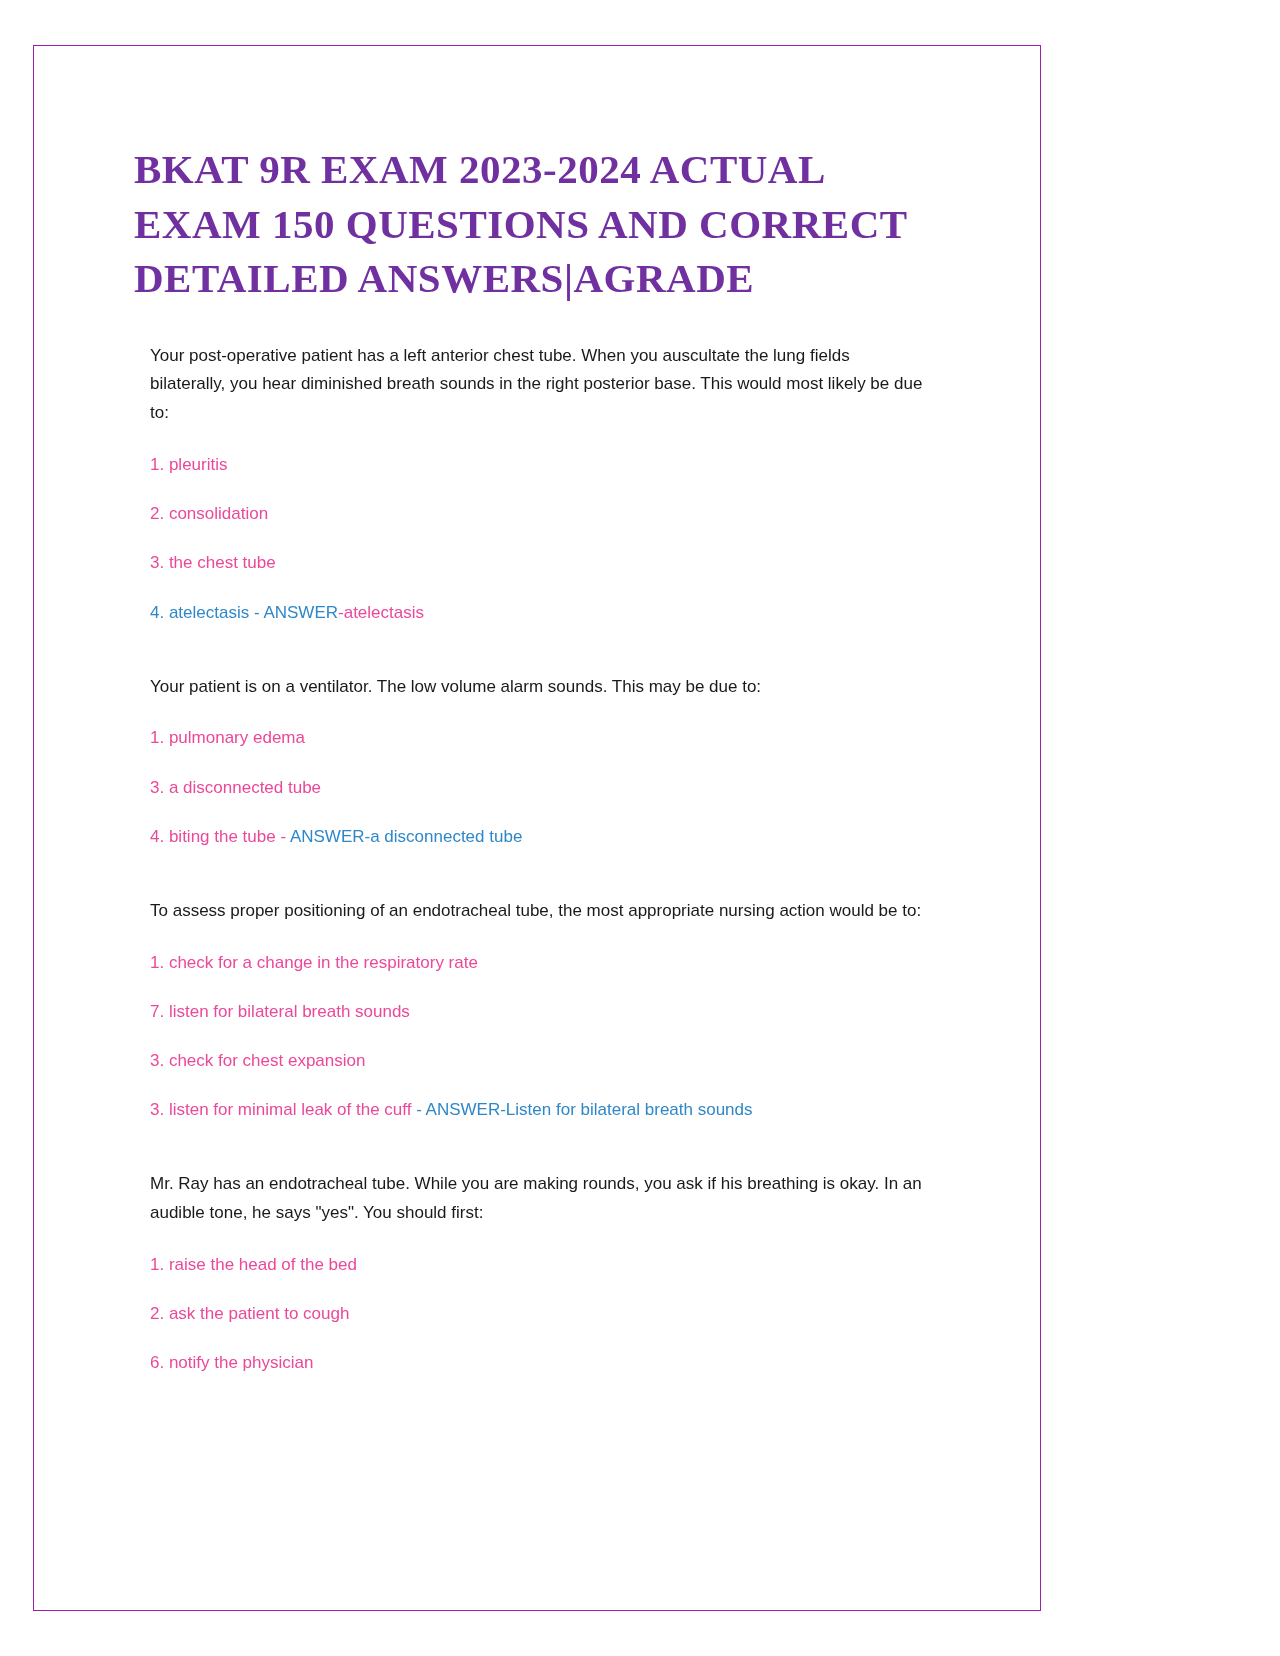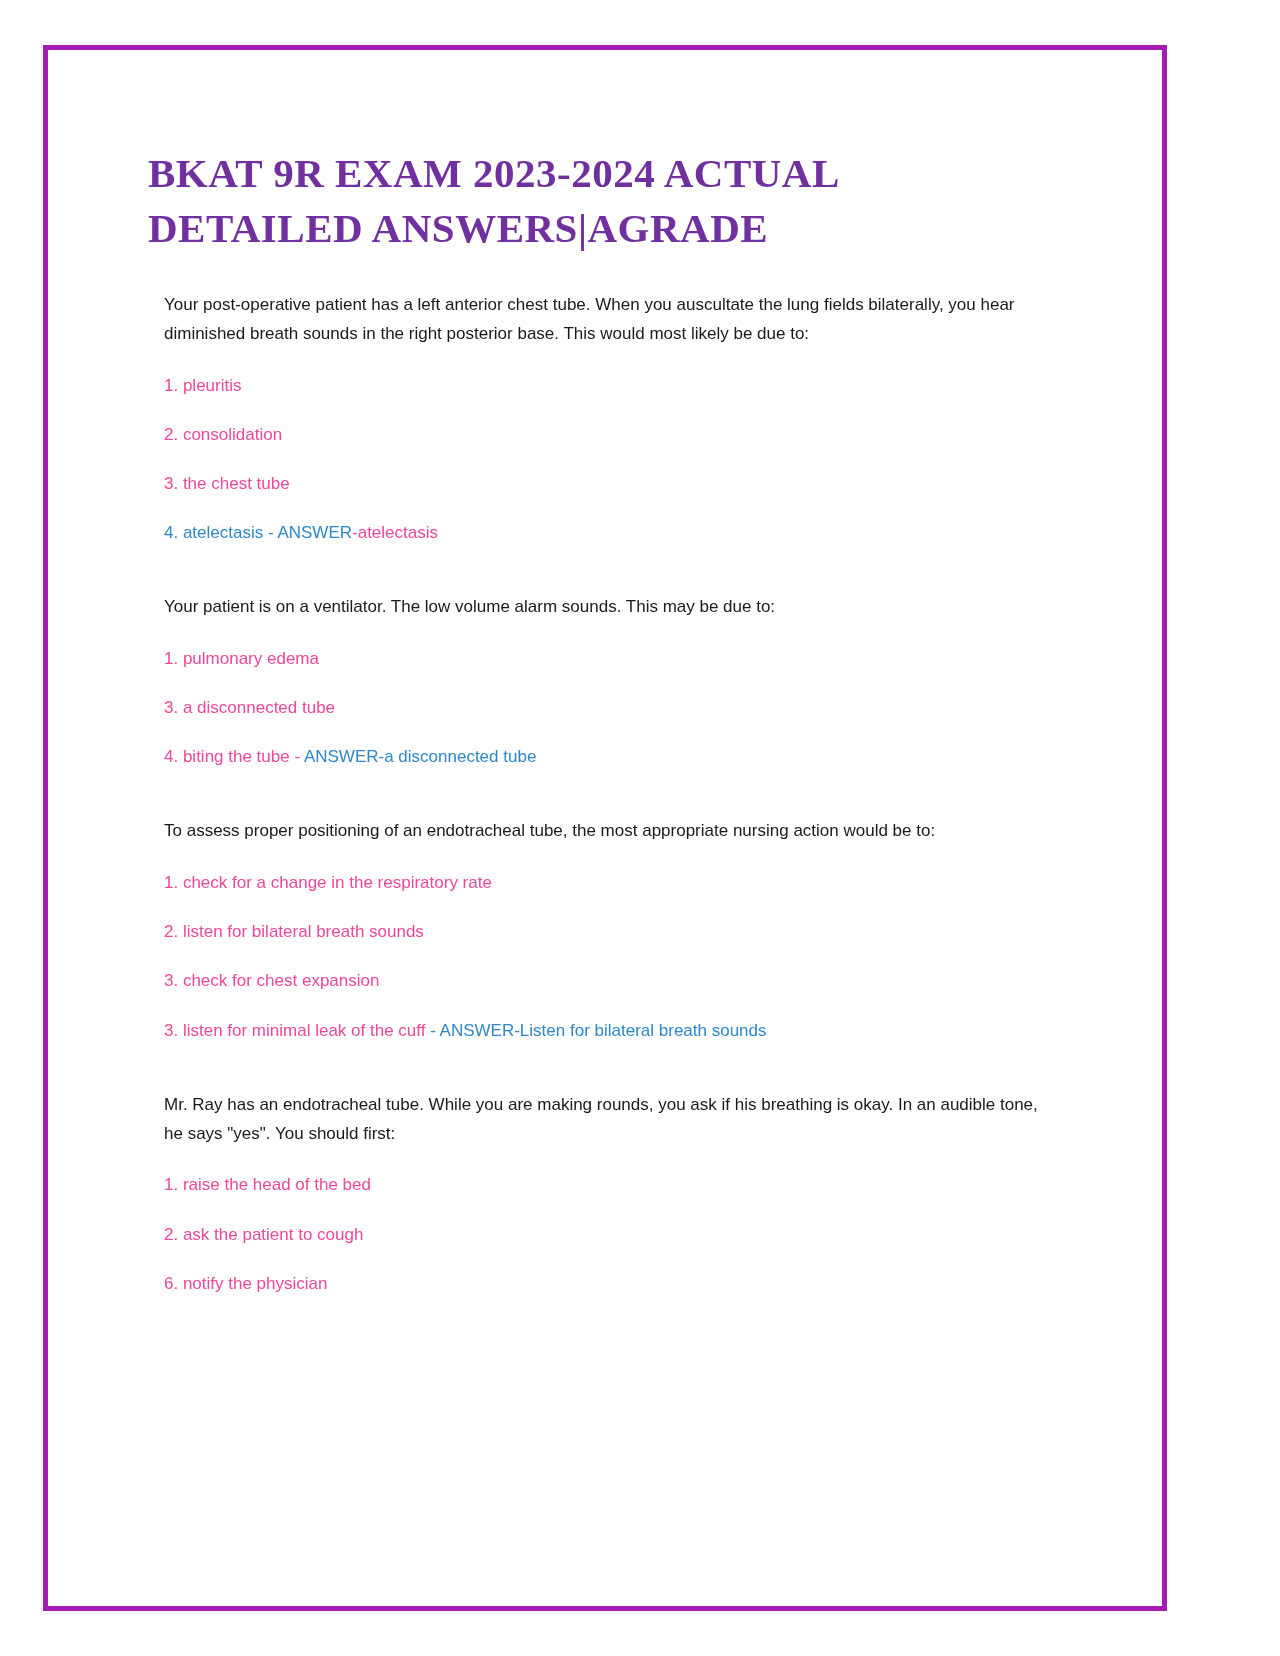--- a/index.html
+++ b/index.html
@@ -9,25 +9,25 @@
   }
   body {
     width: 1280px;
     height: 1656px;
     position: relative;
     font-family: "Liberation Sans", sans-serif;
     color: #1a1a1a;
   }
   .page-border {
     position: absolute;
-    left: 43px;
+    left: 33px;
     top: 45px;
-    width: 1124px;
+    width: 1008px;
     height: 1566px;
-    border: 5px solid #a21caf;
+    border: 1px solid #a21caf;
     box-sizing: border-box;
     background: #ffffff;
   }
   .page-content {
     padding: 96px 100px 60px 100px;
     box-sizing: border-box;
     width: 100%;
     height: 100%;
     overflow: hidden;
   }
@@ -72,40 +72,41 @@
     color: #ec4899;
   }
 </style>
 </head>
 <body>
 
 <div class="page-border">
   <div class="page-content">
     <h1 class="doc-title">
       <span class="title-line">BKAT 9R EXAM 2023-2024 ACTUAL</span>
+      <span class="title-line">EXAM 150 QUESTIONS AND CORRECT</span>
       <span class="title-line">DETAILED ANSWERS|AGRADE</span>
     </h1>
     <div id="questions-container">
         <div class="question-block">
           <p class="question-text">Your post-operative patient has a left anterior chest tube. When you auscultate the lung fields bilaterally, you hear diminished breath sounds in the right posterior base. This would most likely be due to:</p>
           <p class="option-line"><span class="normal-text">1. pleuritis</span></p>
           <p class="option-line"><span class="normal-text">2. consolidation</span></p>
           <p class="option-line"><span class="normal-text">3. the chest tube</span></p>
           <p class="option-line"><span class="answer-text">4. atelectasis - ANSWER</span><span class="normal-text">-atelectasis</span></p>
         </div>
         <div class="question-block spaced">
           <p class="question-text">Your patient is on a ventilator. The low volume alarm sounds. This may be due to:</p>
           <p class="option-line"><span class="normal-text">1. pulmonary edema</span></p>
           <p class="option-line"><span class="normal-text">3. a disconnected tube</span></p>
           <p class="option-line"><span class="normal-text">4. biting the tube - </span><span class="answer-text">ANSWER-a disconnected tube</span></p>
         </div>
         <div class="question-block spaced">
           <p class="question-text">To assess proper positioning of an endotracheal tube, the most appropriate nursing action would be to:</p>
           <p class="option-line"><span class="normal-text">1. check for a change in the respiratory rate</span></p>
-          <p class="option-line"><span class="normal-text">2. listen for bilateral breath sounds</span></p>
+          <p class="option-line"><span class="normal-text">7. listen for bilateral breath sounds</span></p>
           <p class="option-line"><span class="normal-text">3. check for chest expansion</span></p>
           <p class="option-line"><span class="normal-text">3. listen for minimal leak of the cuff </span><span class="answer-text">- ANSWER-Listen for bilateral breath sounds</span></p>
         </div>
         <div class="question-block spaced">
           <p class="question-text">Mr. Ray has an endotracheal tube. While you are making rounds, you ask if his breathing is okay. In an audible tone, he says "yes". You should first:</p>
           <p class="option-line"><span class="normal-text">1. raise the head of the bed</span></p>
           <p class="option-line"><span class="normal-text">2. ask the patient to cough</span></p>
           <p class="option-line"><span class="normal-text">6. notify the physician</span></p>
         </div>
       </div>

